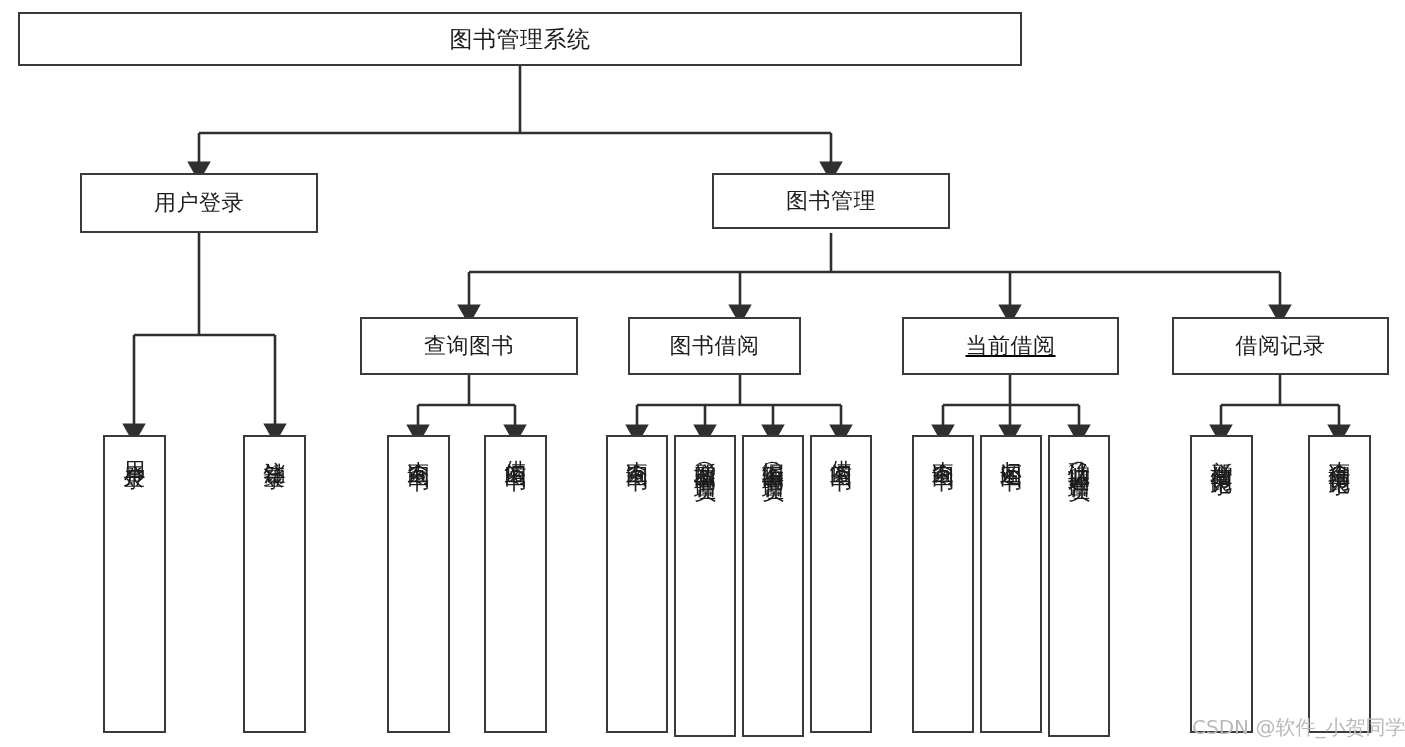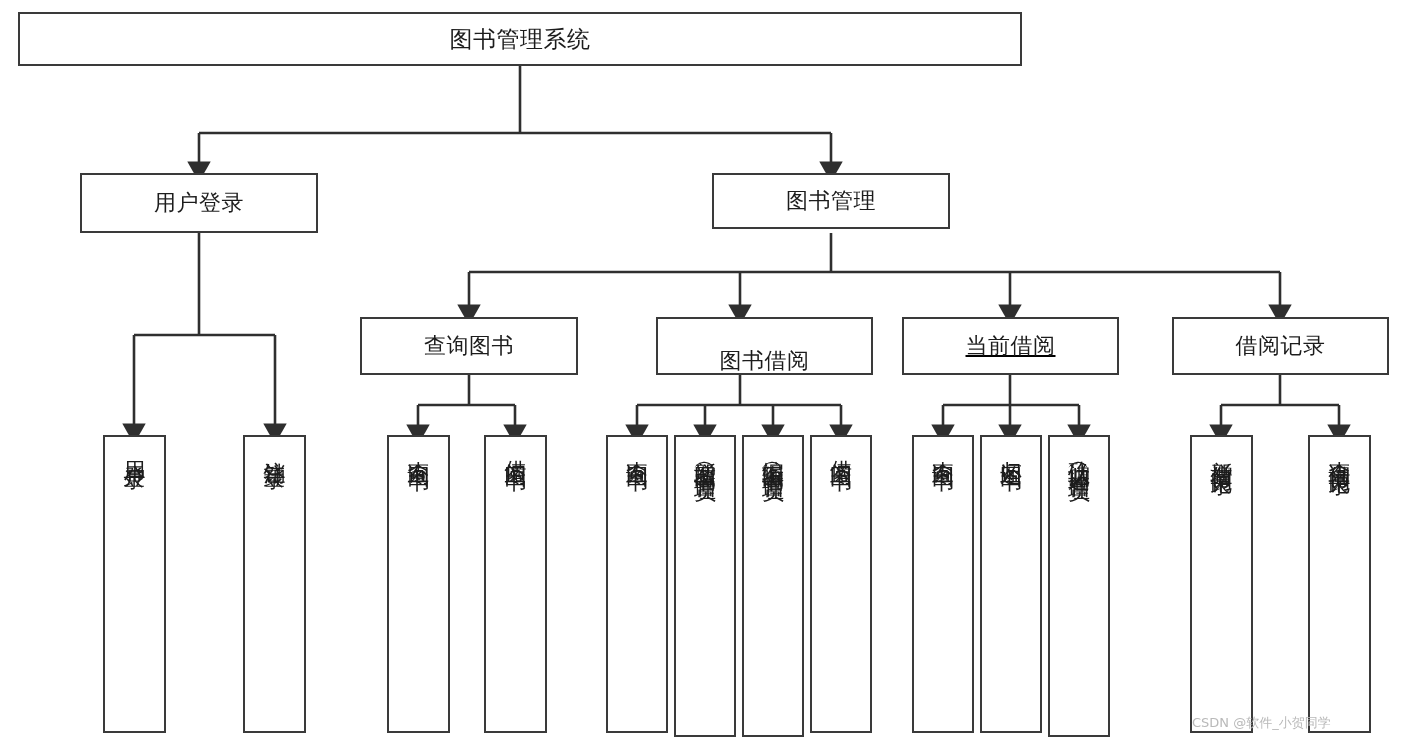--- a/index.html
+++ b/index.html
@@ -59,21 +59,21 @@
     writing-mode: vertical-rl;
     text-orientation: upright;
     font-size: 22px;
     letter-spacing: 3px;
     line-height: 1;
   }
   .watermark {
     position: absolute;
     left: 1192px;
     top: 714px;
-    font-size: 13px;
+    font-size: 20px;
     color: #b9b9b9;
     white-space: nowrap;
     z-index: 3;
     font-family: "DejaVu Sans", "Liberation Sans", sans-serif;
   }
 </style>
 </head>
 <body>
 
 <div id="diagram-root">
@@ -136,21 +136,21 @@
   <div class="node level-1" style="left:80px; top:173px; width:238px; height:60px;">
     <span class="node-label">用户登录</span>
   </div>
   <div class="node level-1" style="left:712px; top:173px; width:238px; height:56px;">
     <span class="node-label">图书管理</span>
   </div>
 
   <div class="node level-2" style="left:360px; top:317px; width:218px; height:58px;">
     <span class="node-label">查询图书</span>
   </div>
-  <div class="node level-2" style="left:656px; top:317px; width:217px; height:58px;align-items:flex-end;">
+  <div class="node level-2" style="left:628px; top:317px; width:173px; height:58px;">
     <span class="node-label">图书借阅</span>
   </div>
   <div class="node level-2" style="left:902px; top:317px; width:217px; height:58px;text-decoration:underline;">
     <span class="node-label">当前借阅</span>
   </div>
   <div class="node level-2" style="left:1172px; top:317px; width:217px; height:58px;justify-content:center;">
     <span class="node-label">借阅记录</span>
   </div>
 
   <div class="node leaf" style="left:103px; top:435px; width:63px; height:298px;">

